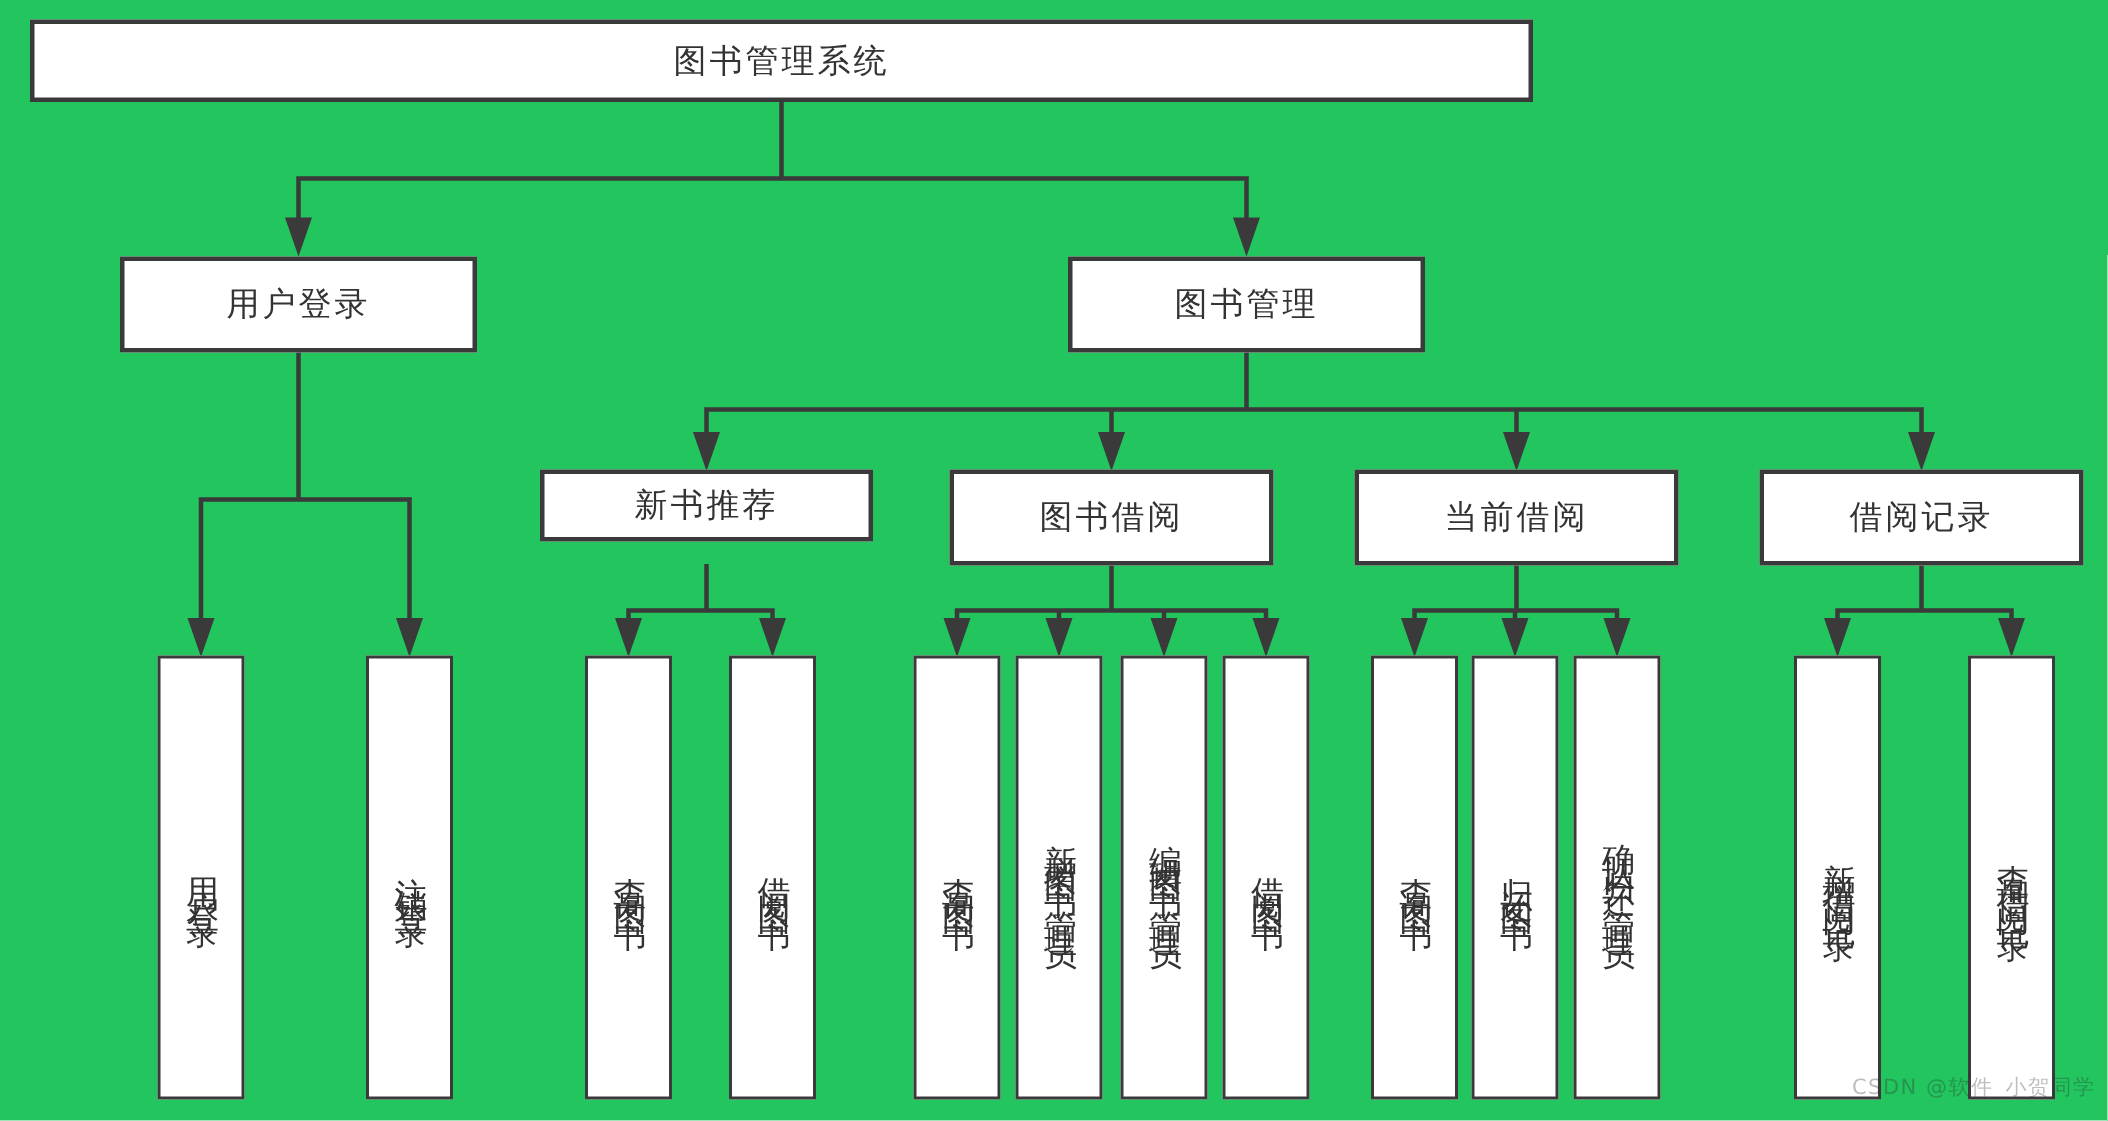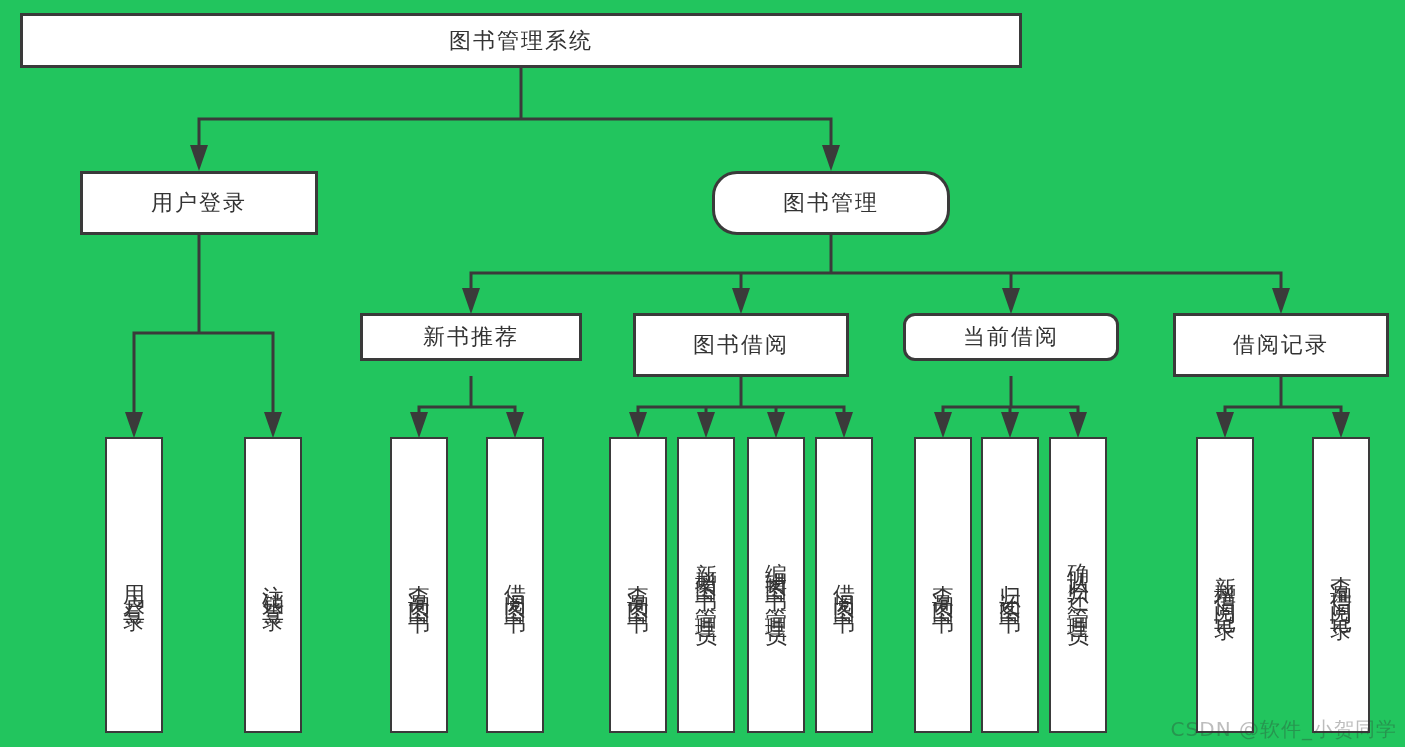--- a/index.html
+++ b/index.html
@@ -40,44 +40,44 @@
   
   .node.v { letter-spacing: 0; }
   .node.v .lbl {
     writing-mode: vertical-rl;
     letter-spacing: 9px;
     line-height: 1;
   }
   
   .n-root  { left: 20px;  top: 13px;  width: 1002px; height: 55px; }
   .n-l2-0  { left: 80px;  top: 171px; width: 238px;  height: 64px; }
-  .n-l2-1  { left: 712px; top: 171px; width: 238px;  height: 64px; border-radius: 25px; }
+  .n-l2-1  { left: 712px; top: 171px; width: 238px;  height: 64px; }
   .n-l3-0  { left: 360px;  top: 313px; width: 222px; height: 48px; }
   .n-l3-1  { left: 633px;  top: 313px; width: 216px; height: 64px; justify-content: center; }
-  .n-l3-2  { left: 903px;  top: 313px; width: 216px; height: 48px; border-radius: 12px; }
+  .n-l3-2  { left: 903px;  top: 313px; width: 216px; height: 64px; }
   .n-l3-3  { left: 1173px; top: 313px; width: 216px; height: 64px; }
   .n-l4 { top: 437px; width: 58px; height: 296px; border-width: 2.5px; }
   .n-l4-0  { left: 105px; }
   .n-l4-1  { left: 244px; }
   .n-l4-2  { left: 390px; }
   .n-l4-3  { left: 486px; }
   .n-l4-4  { left: 609px; }
   .n-l4-5  { left: 677px; }
   .n-l4-6  { left: 747px; }
   .n-l4-7  { left: 815px; }
   .n-l4-8  { left: 914px; }
   .n-l4-9  { left: 981px; }
   .n-l4-10 { left: 1049px; }
   .n-l4-11 { left: 1196px; }
   .n-l4-12 { left: 1312px; }
   .watermark {
     position: absolute;
     right: 8px;
     top: 716px;
-    font-size: 20px;
+    font-size: 14px;
     color: rgba(50, 50, 50, 0.32);
     letter-spacing: 1px;
     z-index: 5;
     pointer-events: none;
   }
 </style>
 </head>
 <body>
 
 <div class="canvas">

